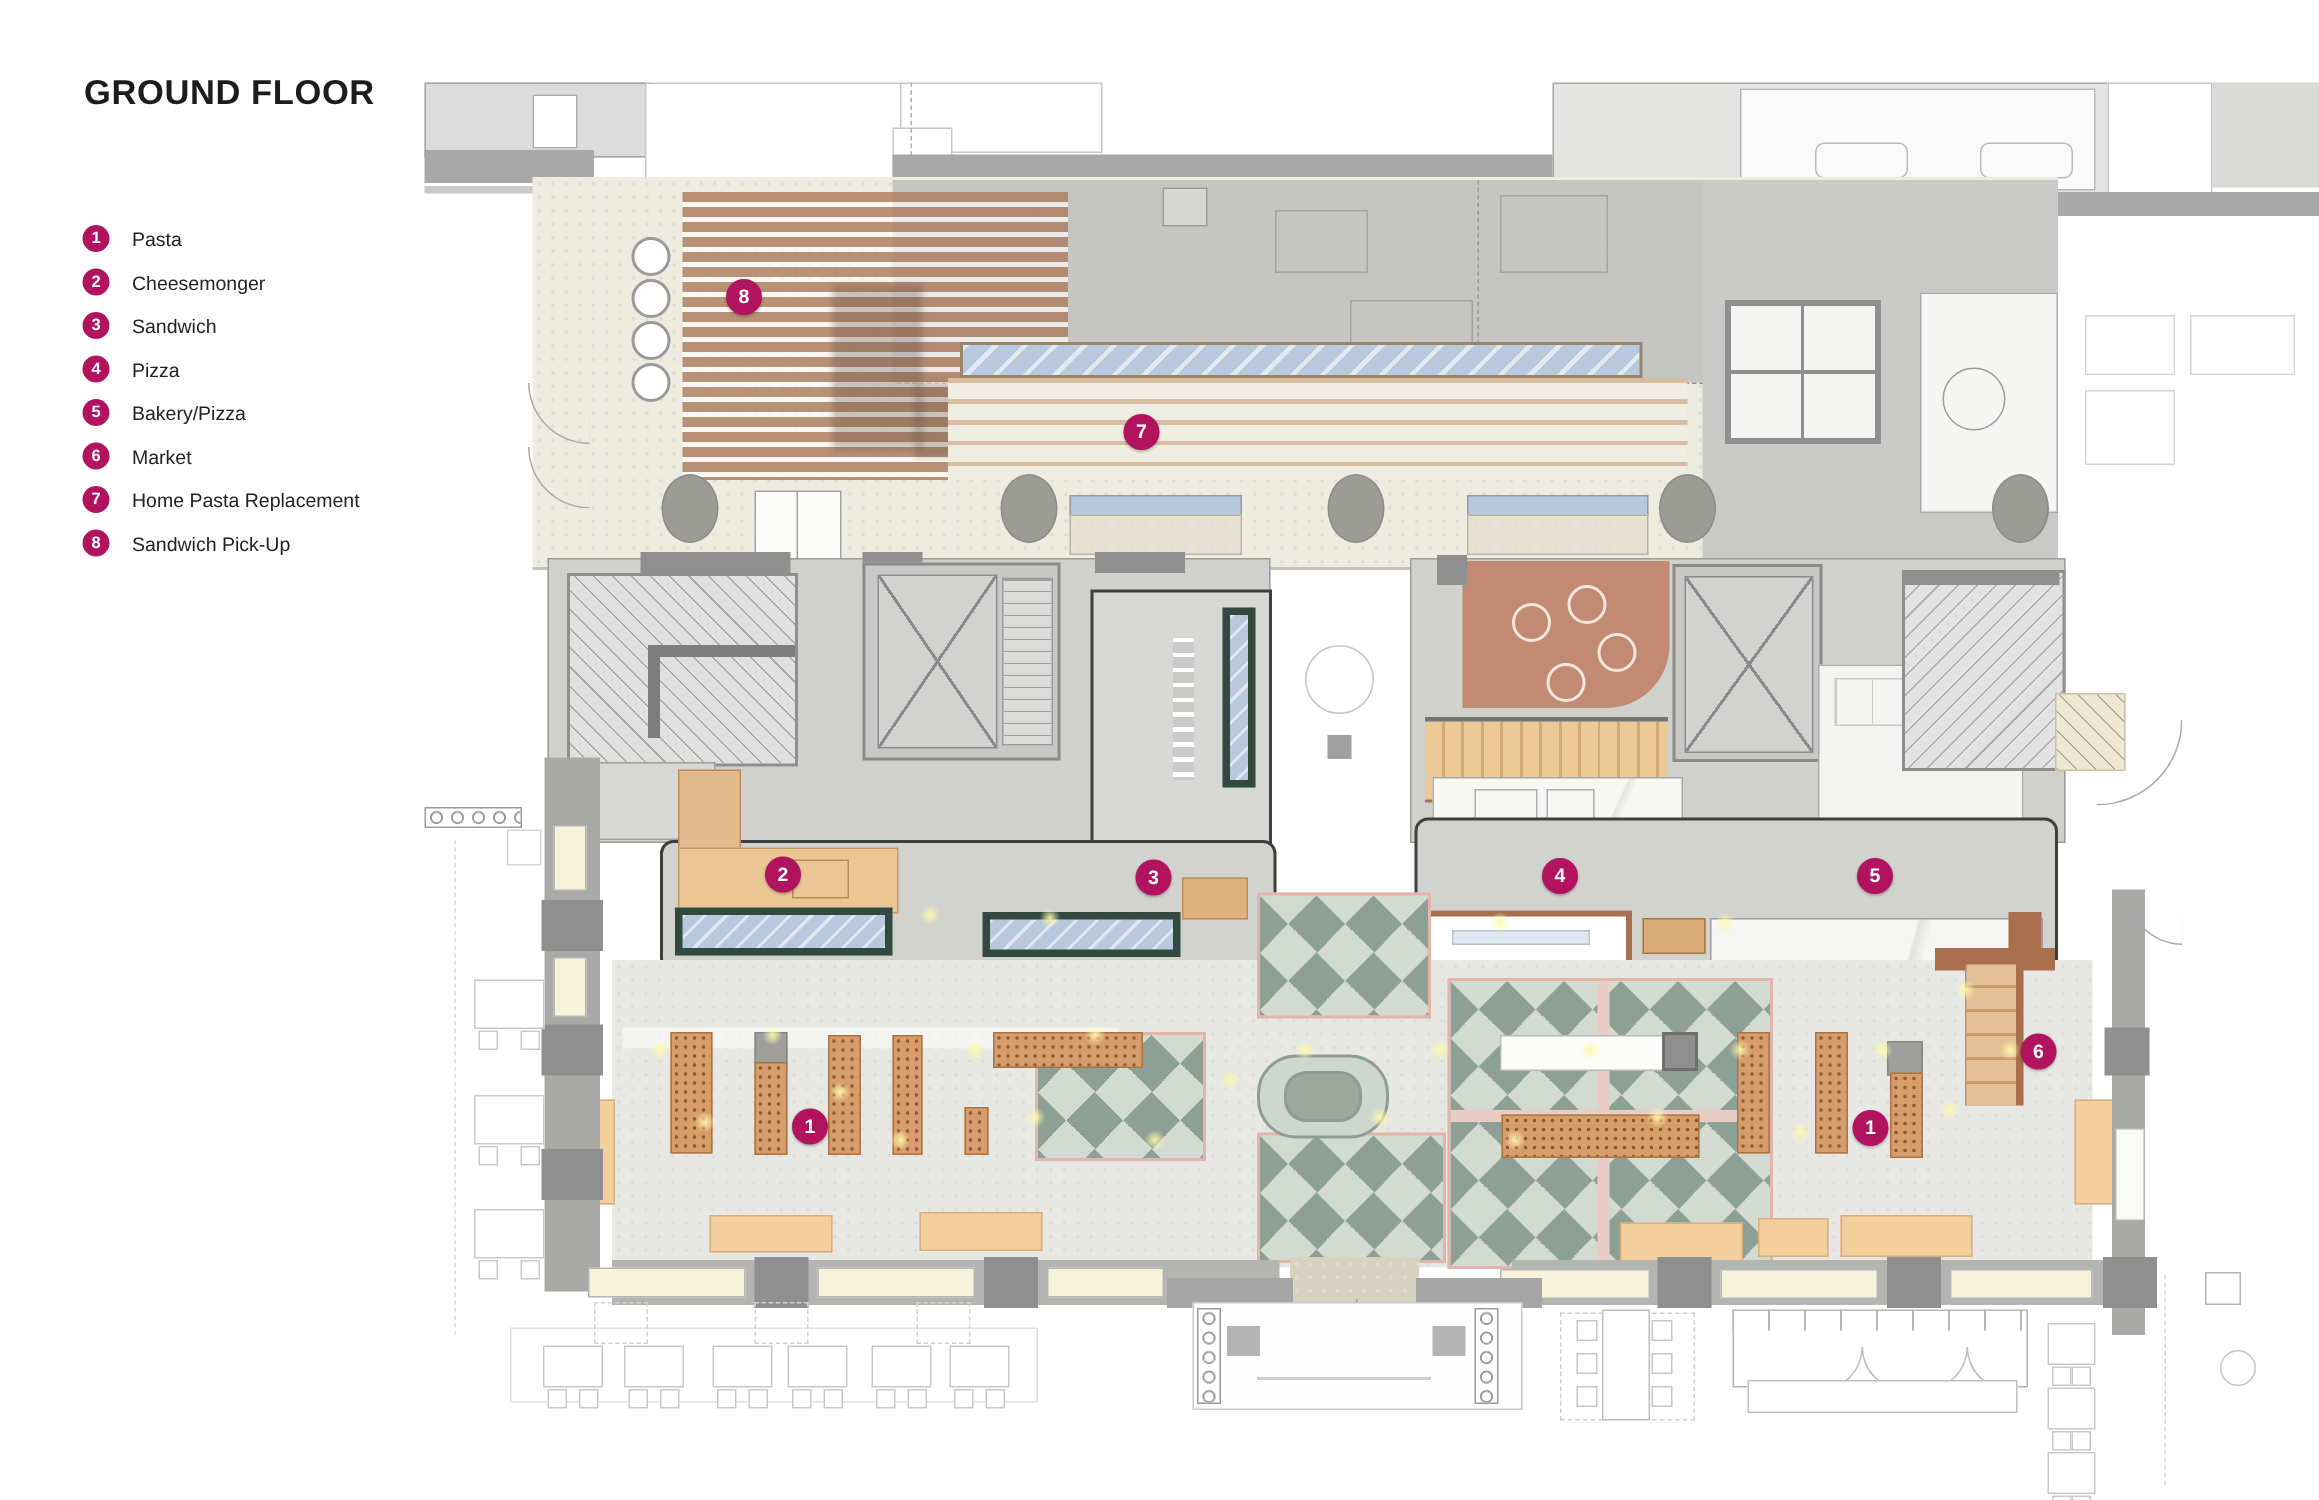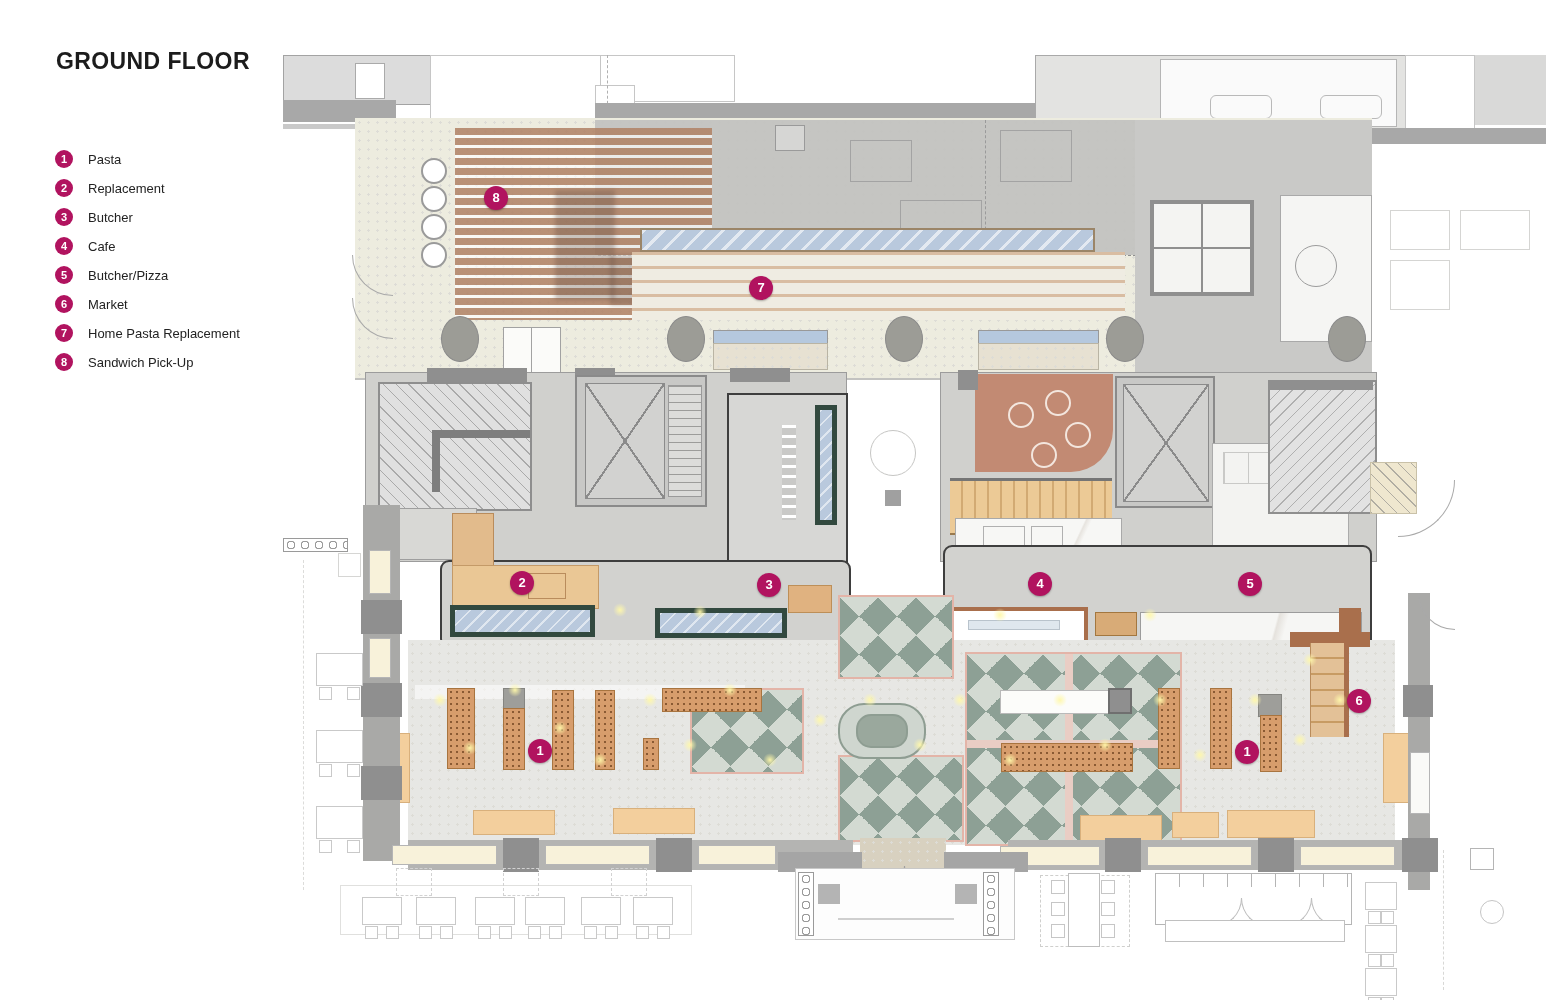--- a/index.html
+++ b/index.html
@@ -59,33 +59,33 @@
 
   <div class="title">GROUND FLOOR</div>
 
   <ul class="legend">
     <li>
         <span class="badge">1</span>
         <span class="lab">Pasta</span>
       </li>
     <li>
         <span class="badge">2</span>
-        <span class="lab">Replacement</span>
+        <span class="lab">Cheesemonger</span>
       </li>
     <li>
         <span class="badge">3</span>
-        <span class="lab">Butcher</span>
+        <span class="lab">Sandwich</span>
       </li>
     <li>
         <span class="badge">4</span>
-        <span class="lab">Cafe</span>
+        <span class="lab">Pizza</span>
       </li>
     <li>
         <span class="badge">5</span>
-        <span class="lab">Butcher/Pizza</span>
+        <span class="lab">Bakery/Pizza</span>
       </li>
     <li>
         <span class="badge">6</span>
         <span class="lab">Market</span>
       </li>
     <li>
         <span class="badge">7</span>
         <span class="lab">Home Pasta Replacement</span>
       </li>
     <li>

